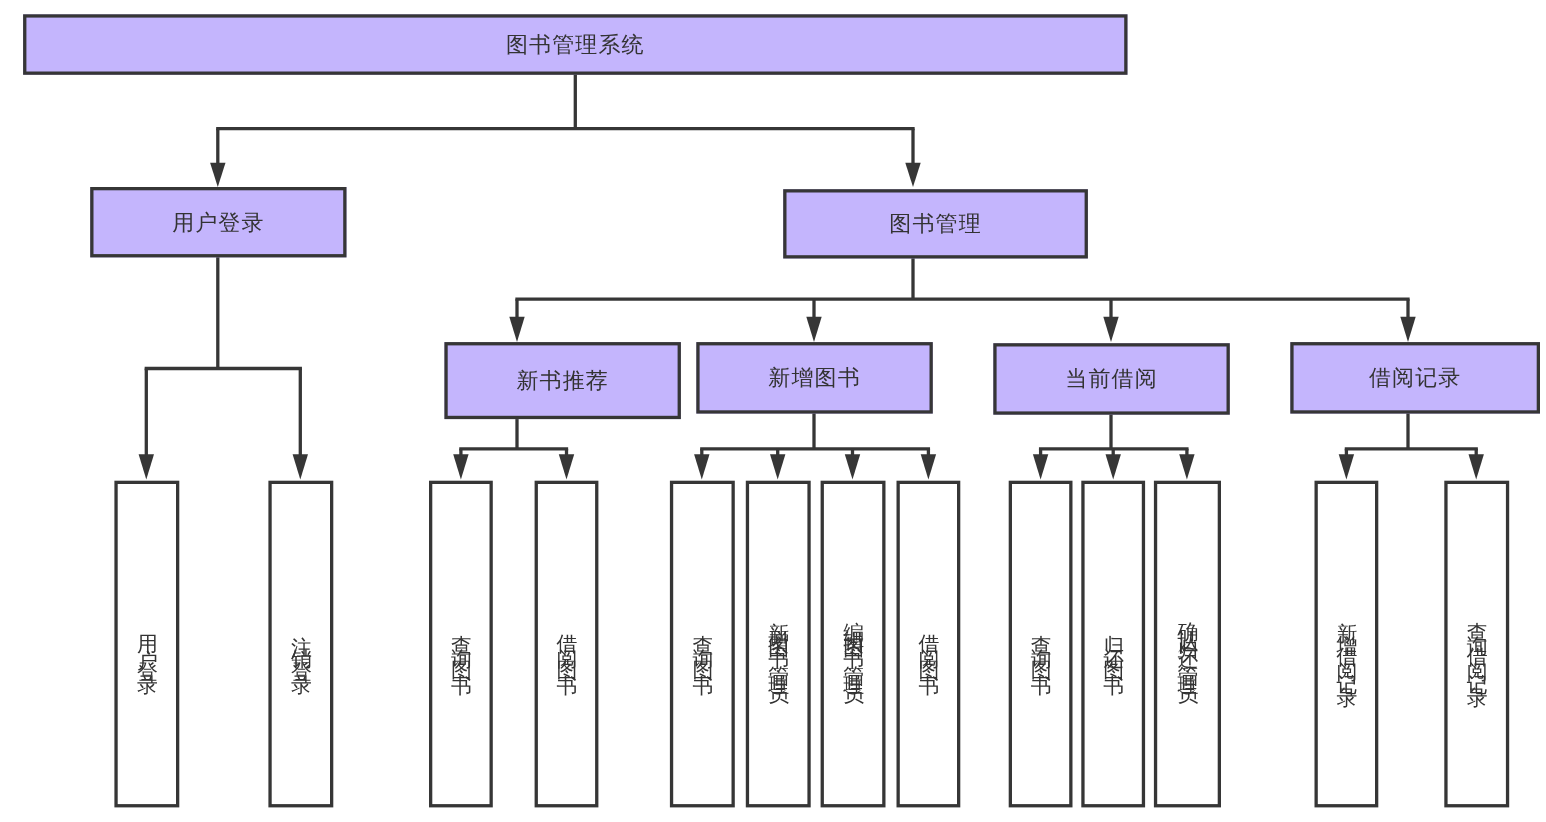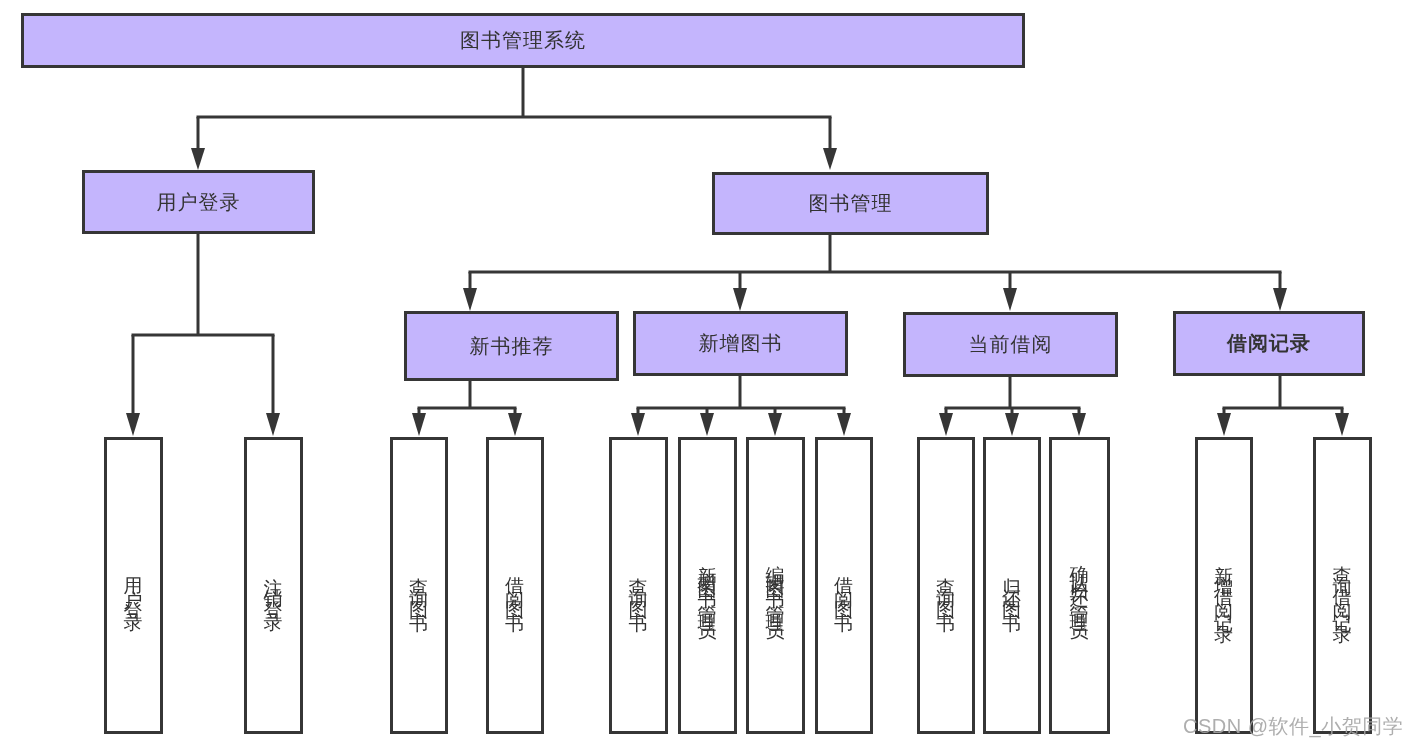--- a/index.html
+++ b/index.html
@@ -164,21 +164,21 @@
 
   <div class="node" style="left:368px; top:311px; width:215px; height:70px;margin-left:36px;">
     <span>新书推荐</span>
   </div>
   <div class="node" style="left:633px; top:311px; width:215px; height:65px;">
     <span>新增图书</span>
   </div>
   <div class="node" style="left:903px; top:312px; width:215px; height:65px;">
     <span>当前借阅</span>
   </div>
-  <div class="node" style="left:1173px; top:311px; width:192px; height:65px;font-weight:bold;">
+  <div class="node" style="left:1173px; top:311px; width:227px; height:65px;">
     <span>借阅记录</span>
   </div>
 
   <div class="leaf-box" style="left:104px; width:59px;">
     <span class="vtext">用户登录</span>
   </div>
   <div class="leaf-box" style="left:244px; width:59px;">
     <span class="vtext">注销登录</span>
   </div>
 
@@ -212,15 +212,14 @@
     <span class="vtext">确认归还（管理员）</span>
   </div>
 
   <div class="leaf-box" style="left:1195px; width:58px;">
     <span class="vtext">新增借阅记录</span>
   </div>
   <div class="leaf-box" style="left:1313px; width:59px;">
     <span class="vtext">查询借阅记录</span>
   </div>
 
-  <div id="watermark">CSDN @软件_小贺同学</div>
 
 </div>
 
 </body></html>

